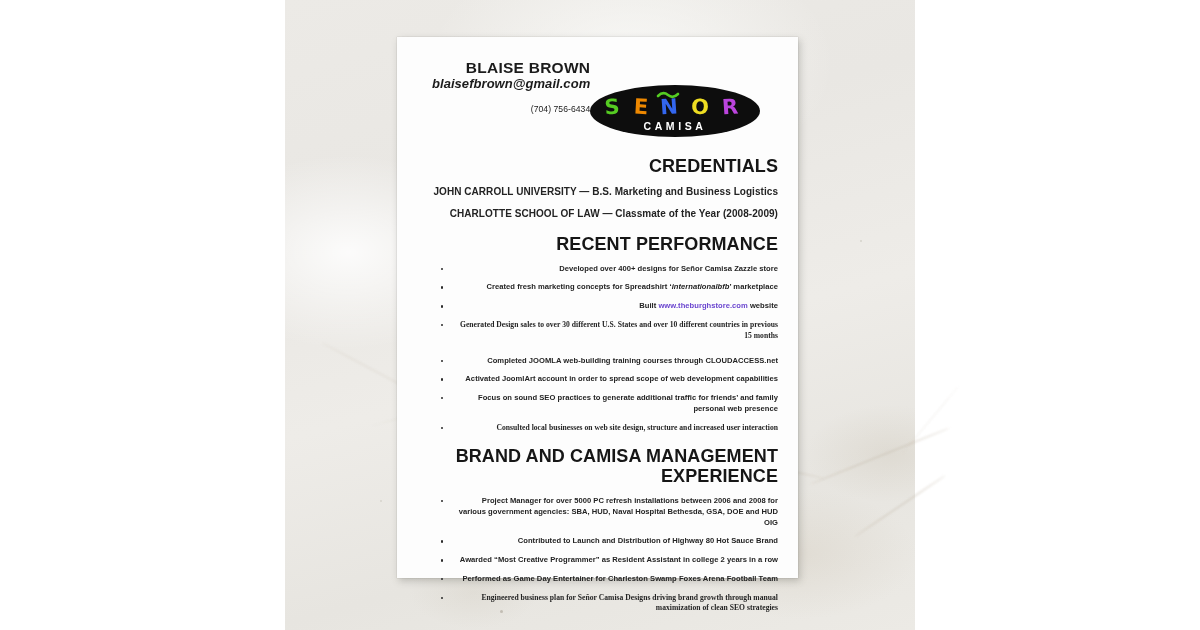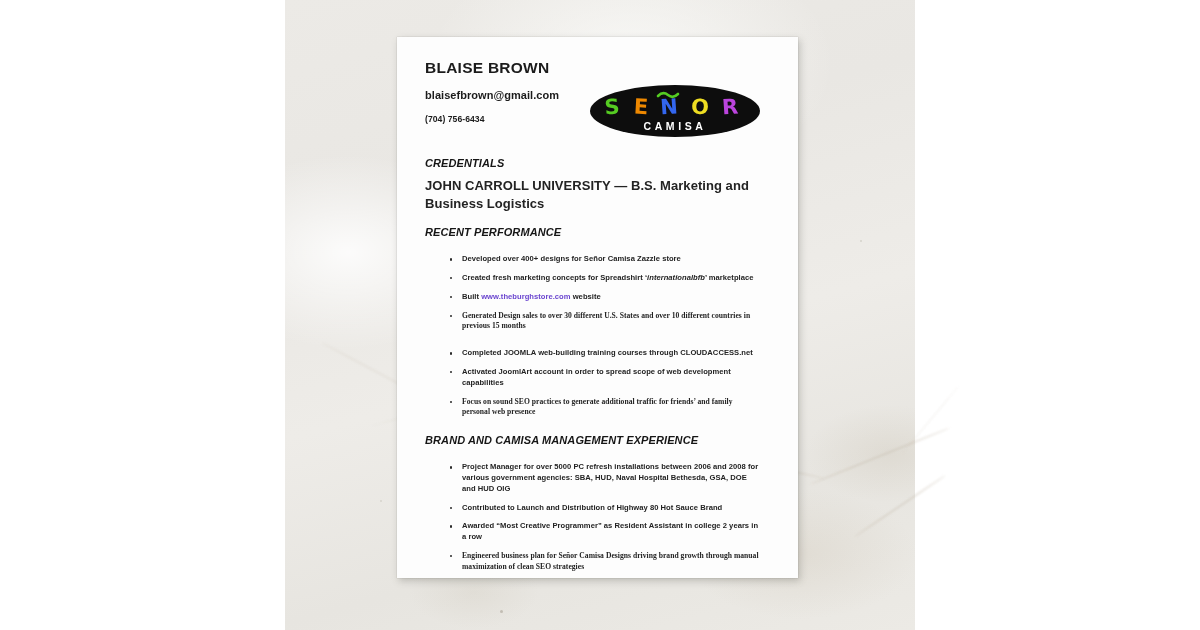--- a/index.html
+++ b/index.html
@@ -62,92 +62,92 @@
     position: absolute;
     left: 397px;
     top: 37px;
     width: 401px;
     height: 541px;
     background: #fdfdfd;
     box-shadow: 2px 3px 7px rgba(90,88,82,0.30), 0 0 1px rgba(120,118,110,0.5);
   }
 
   #sheet-inner {
-    padding: 18px 20px 0 28px;
+    padding: 18px 20px 0 35px;
+    text-align: right;
   }
 
   
   #header-row {
     display: flex;
     align-items: flex-start;
     justify-content: space-between;
   }
 
   #identity { padding-top: 4px; }
 
   #full-name {
     font-size: 15.5px;
     font-weight: bold;
     letter-spacing: 0.25px;
     color: #1b1b1b;
     line-height: 1.1;
   }
 
   #email-line {
-    font-size: 11px;
+    font-size: 13px;
     font-weight: bold;
     color: #1b1b1b;
-    margin-top: 13px;
     letter-spacing: 0.05px;
+    font-style: italic;
   }
 
   #phone-line {
     font-size: 8.6px;
-    font-weight: bold;
+    font-weight: normal;
     color: #1b1b1b;
     margin-top: 13px;
     letter-spacing: 0.05px;
   }
 
   
   #logo {
     width: 170px;
     height: 52px;
     margin-top: 30px;
     margin-right: 18px;
     flex: 0 0 auto;
   }
 
   
   .section { margin-top: 14px; }
   #section-credentials { margin-top: 20px; }
 
   .section-heading {
-    font-size: 11px;
+    font-size: 18px;
     font-weight: bold;
     color: #161616;
     letter-spacing: 0.1px;
     margin-bottom: 8px;
     line-height: 1.1;
-    font-style: italic;
   }
 
   .plain-line {
-    font-size: 13px;
+    font-size: 10px;
     font-weight: bold;
     color: #232323;
     line-height: 1.35;
     margin-bottom: 9px;
     letter-spacing: 0.05px;
   }
   .plain-line:last-child { margin-bottom: 0; }
 
   ul.bullets {
     list-style: none;
-    margin: 16px;
+    margin: 0;
     padding: 0;
   }
 
   ul.bullets > li {
     position: relative;
     padding-left: 21px;
     font-size: 7.6px;
     font-weight: bold;
     color: #232323;
     line-height: 1.42;
@@ -213,45 +213,48 @@
             <text x="140" y="29" text-anchor="middle" fill="#bb44dd" font-family="&quot;DejaVu Sans&quot;, sans-serif" font-size="21" font-weight="bold" transform="rotate(-4 140 22)">R</text>
           </g>
         <text id="logo-subtext" x="85" y="44.5" text-anchor="middle" font-family="&quot;Liberation Sans&quot;, sans-serif" font-size="10.5" font-weight="bold" letter-spacing="3.6" fill="#ffffff">CAMISA</text>
       </svg>
     </div>
 
     <div class="section" id="section-credentials">
       <div class="section-heading">CREDENTIALS</div>
       <div>
         <div class="plain-line">JOHN CARROLL UNIVERSITY — B.S. Marketing and Business Logistics</div>
+        <div class="plain-line">CHARLOTTE SCHOOL OF LAW — Classmate of the Year (2008-2009)</div>
       </div>
     </div>
 
     <div class="section" id="section-performance">
       <div class="section-heading">RECENT PERFORMANCE</div>
       <ul class="bullets">
           <li>Developed over 400+ designs for Señor Camisa Zazzle store</li>
           <li>Created fresh marketing concepts for Spreadshirt ‘<span class="italic">internationalbfb</span>’ marketplace</li>
           <li>Built <span class="weblink" style="color: rgb(106, 69, 207);">www.theburghstore.com</span> website</li>
           <li>Generated Design sales to over 30 different U.S. States and over 10 different countries in previous 15 months</li>
         </ul>
     </div>
 
     <div class="section" id="section-capabilities">
       <ul class="bullets">
           <li>Completed JOOMLA web-building training courses through CLOUDACCESS.net</li>
           <li>Activated JoomlArt account in order to spread scope of web development capabilities</li>
           <li>Focus on sound SEO practices to generate additional traffic for friends’ and family personal web presence</li>
+          <li>Consulted local businesses on web site design, structure and increased user interaction</li>
         </ul>
     </div>
 
     <div class="section" id="section-experience">
       <div class="section-heading">BRAND AND CAMISA MANAGEMENT EXPERIENCE</div>
       <ul class="bullets">
           <li>Project Manager for over 5000 PC refresh installations between 2006 and 2008 for various government agencies:  SBA, HUD, Naval Hospital Bethesda, GSA, DOE and HUD OIG</li>
           <li>Contributed to Launch and Distribution of Highway 80 Hot Sauce Brand</li>
           <li>Awarded “Most Creative Programmer” as Resident Assistant in college 2 years in a row</li>
+          <li>Performed as Game Day Entertainer for Charleston Swamp Foxes Arena Football Team</li>
           <li>Engineered business plan for Señor Camisa Designs driving brand growth through manual maximization of clean SEO strategies</li>
         </ul>
     </div>
 
   </div>
 </div>
 
 </body></html>

